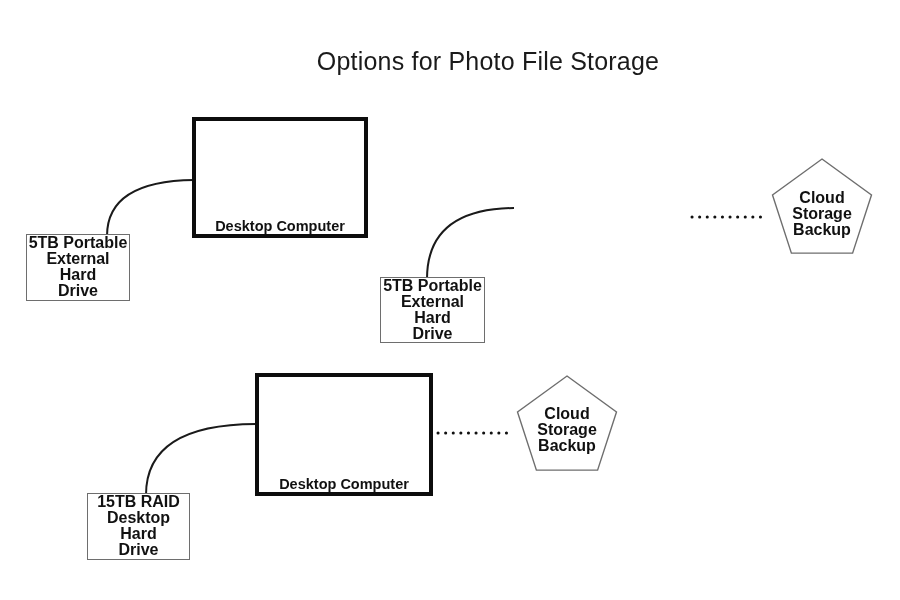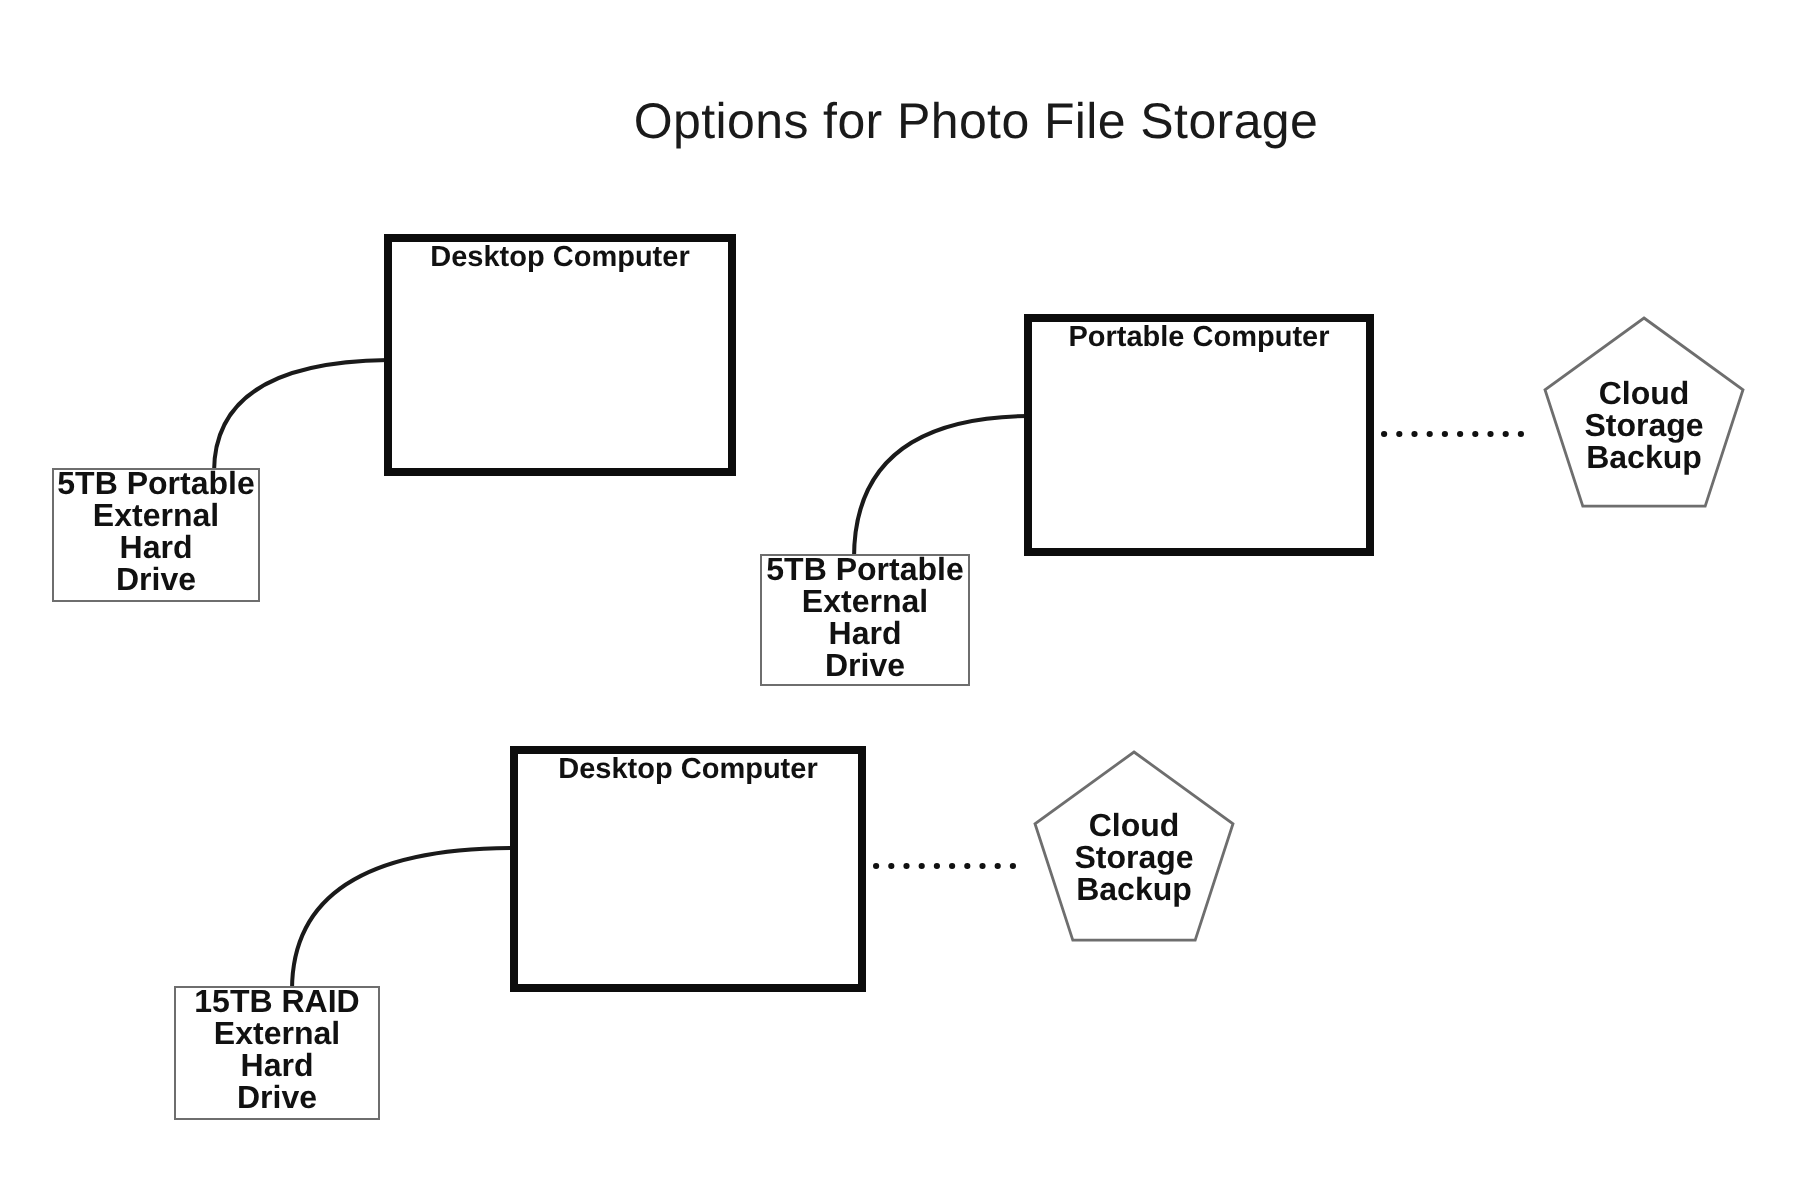--- a/index.html
+++ b/index.html
@@ -32,21 +32,21 @@
     top: 0;
     width: 900px;
     height: 600px;
   }
   .big-box {
     position: absolute;
     box-sizing: border-box;
     background: #ffffff;
     border: 4px solid #0d0d0d;
     display: flex;
-    align-items: flex-start;
+    align-items: flex-end;
     justify-content: center;
   }
   .big-box .label {
     font-size: 14.5px;
     font-weight: 700;
     color: #111111;
     text-align: center;
   }
   .small-box {
     position: absolute;
@@ -100,37 +100,34 @@
 
   <div class="big-box" id="box-desktop-1">
     <span class="label">Desktop Computer</span>
   </div>
   <div class="small-box" id="box-drive-5tb-1">
     <span class="label">5TB Portable
 External Hard
 Drive</span>
   </div>
 
-  <div class="big-box" id="box-portable">
-    <span class="label">Portable Computer</span>
-  </div>
   <div class="small-box" id="box-drive-5tb-2">
     <span class="label">5TB Portable
 External Hard
 Drive</span>
   </div>
   <div class="penta-label" id="label-cloud-1">Cloud
 Storage
 Backup</div>
 
   <div class="big-box" id="box-desktop-2">
     <span class="label">Desktop Computer</span>
   </div>
   <div class="small-box" id="box-drive-15tb">
     <span class="label">15TB RAID
-External Hard
+Desktop Hard
 Drive</span>
   </div>
   <div class="penta-label" id="label-cloud-2">Cloud
 Storage
 Backup</div>
 
 </div>
 
 </body></html>

